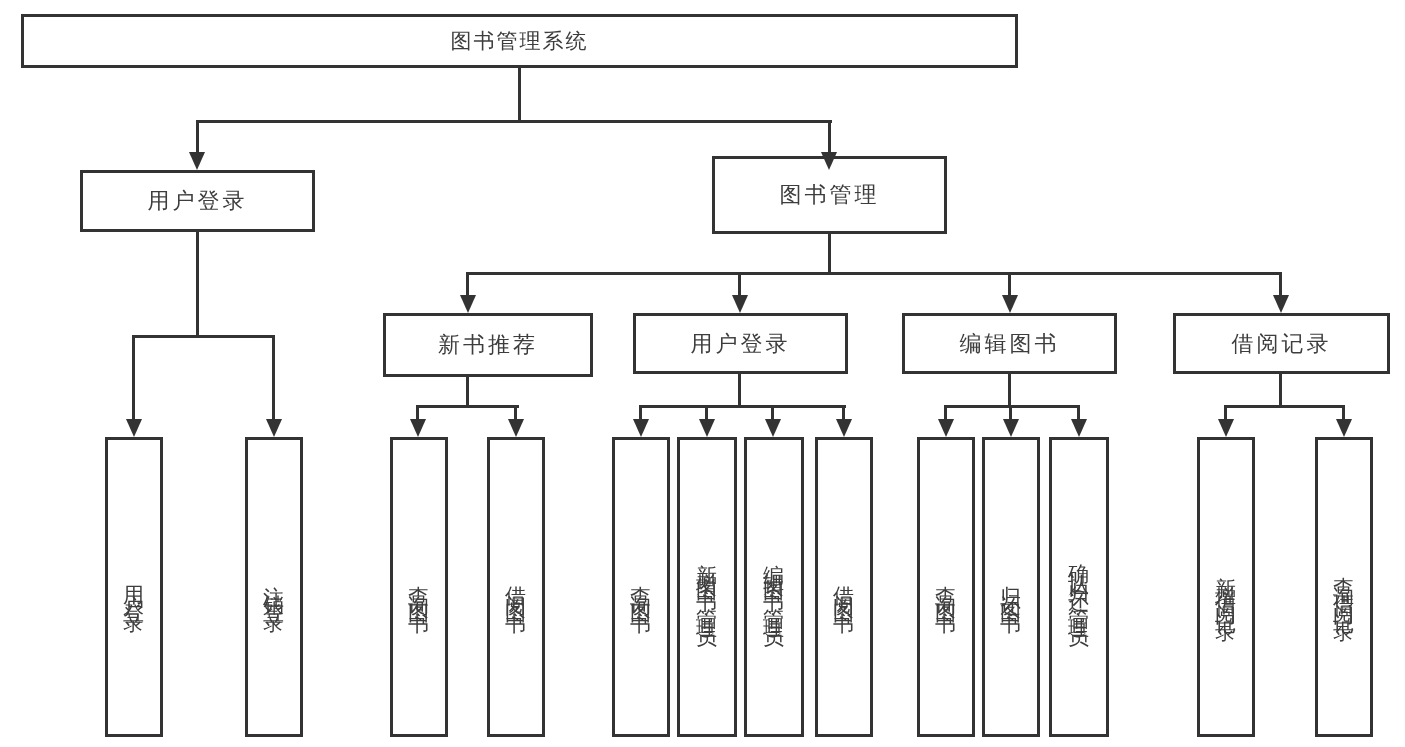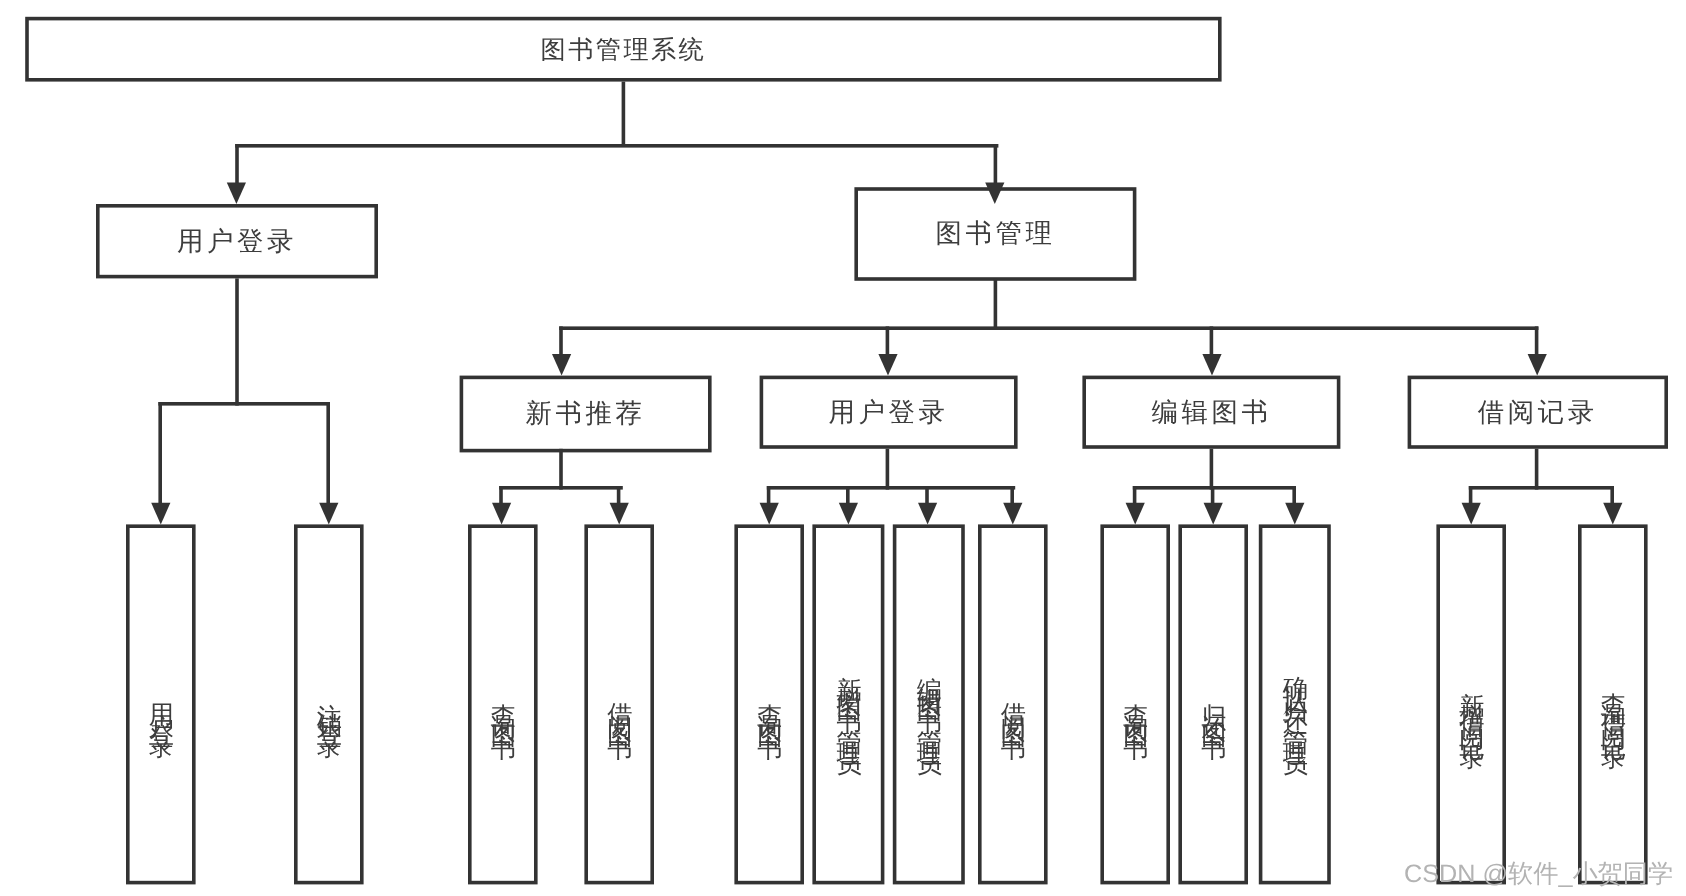--- a/index.html
+++ b/index.html
@@ -161,15 +161,14 @@
   <div class="ln" style="left:1077px;top:405px;width:3px;height:16px"></div>
   <div class="arr" style="left:1071px;top:419px"></div>
 
   <div class="ln" style="left:1279px;top:374px;width:3px;height:34px"></div>
   <div class="ln" style="left:1224px;top:405px;width:121px;height:3px"></div>
   <div class="ln" style="left:1224px;top:405px;width:3px;height:16px"></div>
   <div class="arr" style="left:1218px;top:419px"></div>
   <div class="ln" style="left:1342px;top:405px;width:3px;height:16px"></div>
   <div class="arr" style="left:1336px;top:419px"></div>
 
-  <div class="watermark">CSDN @软件_小贺同学</div>
 
 </div>
 
 </body></html>

